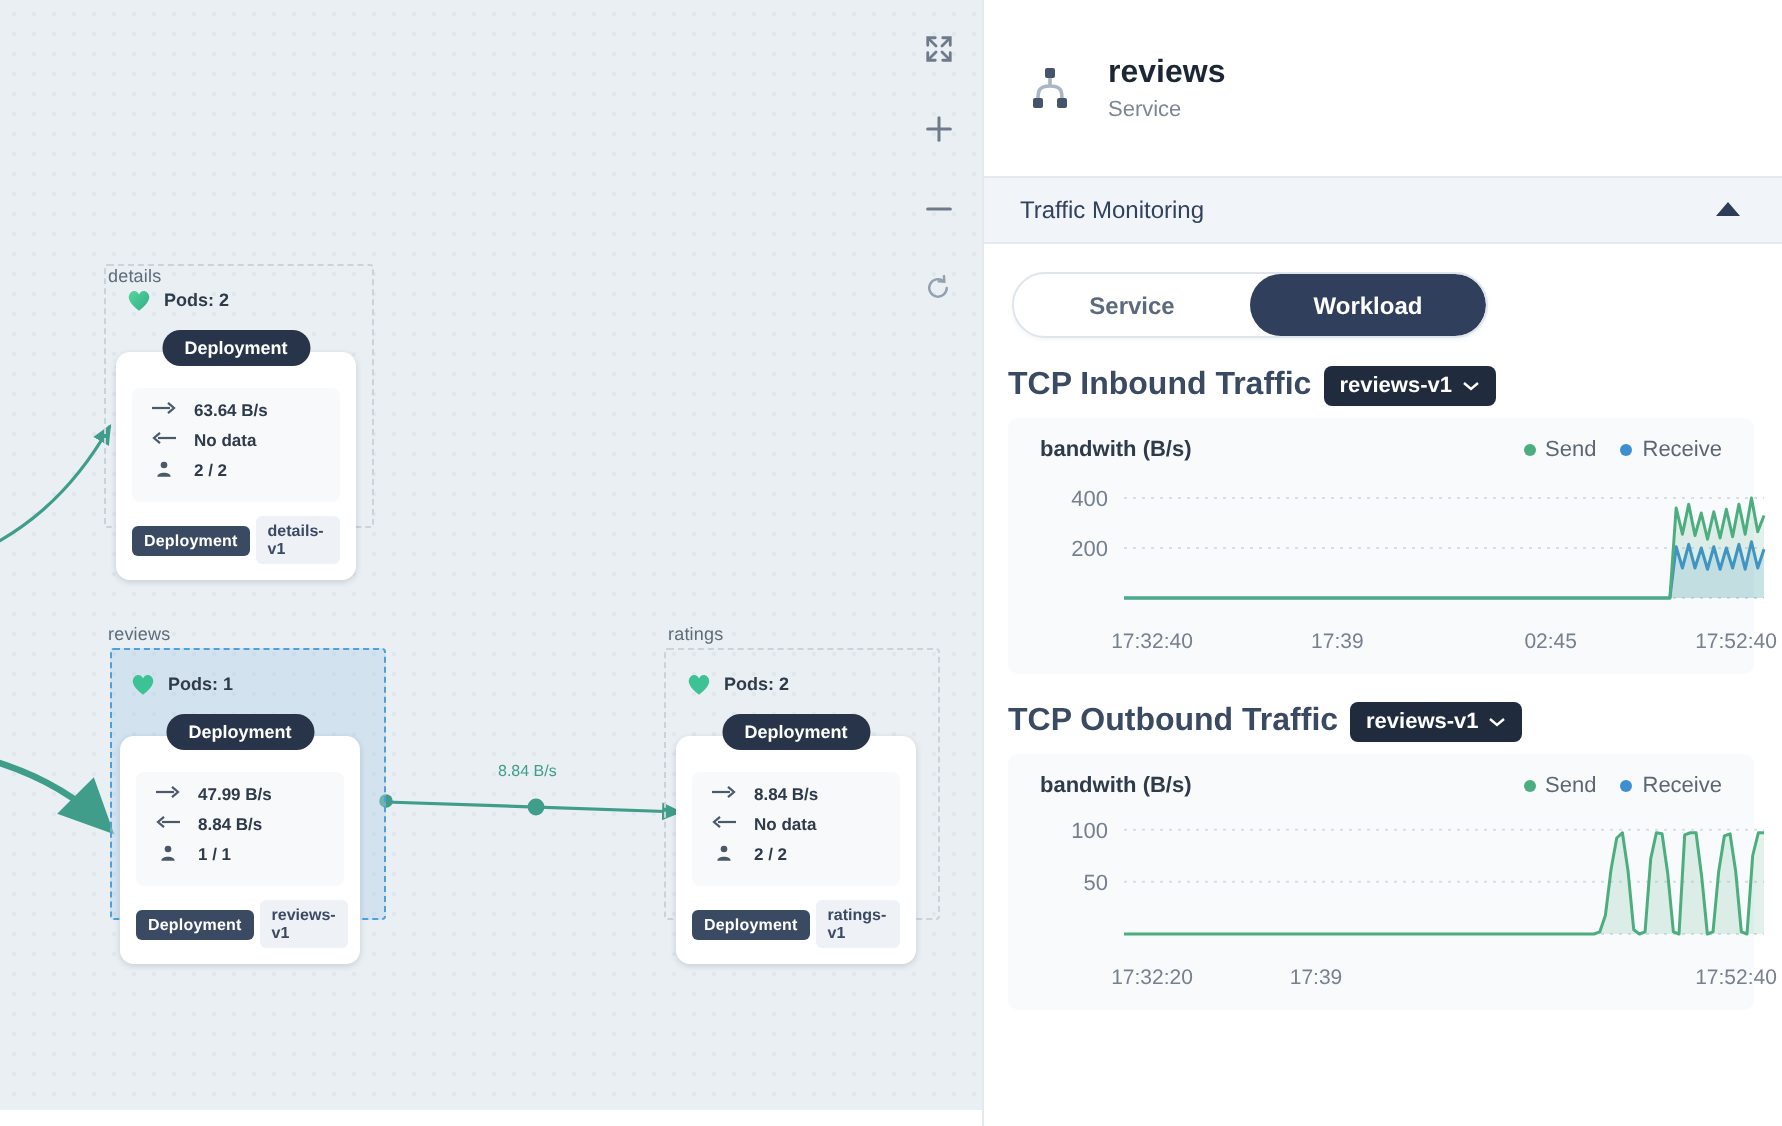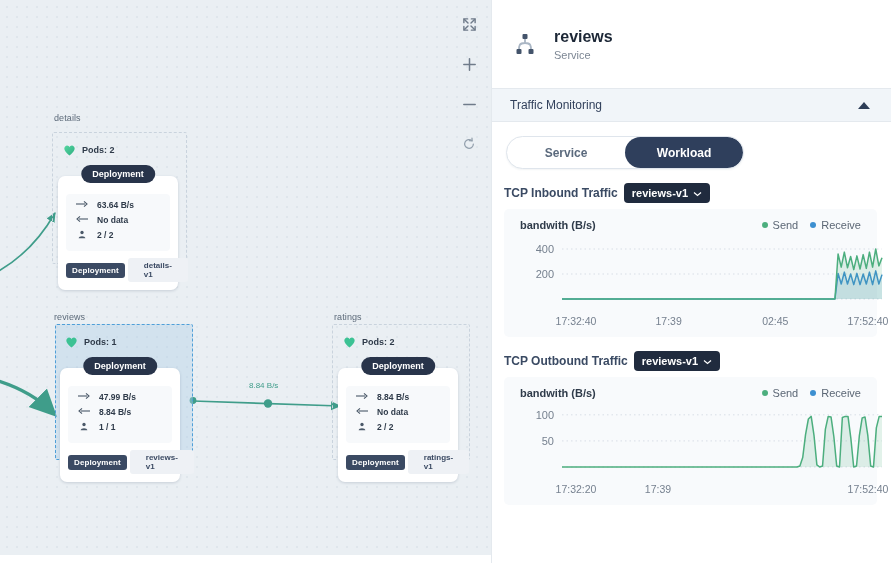--- a/index.html
+++ b/index.html
@@ -93,21 +93,21 @@
   }
   .tag-kind {
     background: #3b4a63; color: #ffffff;
     font-size: 8px; font-weight: 700;
     padding: 3px 6px; border-radius: 3px;
     letter-spacing: .1px;
   }
   .tag-ver {
     background: #eef1f5; color: #3b4a63;
     font-size: 8px; font-weight: 700;
-    padding: 3px 16px; border-radius: 3px;
+    padding: 3px 6px; border-radius: 3px;
   }
 
   .edge-label {
     position: absolute;
     font-size: 8px; color: #3f9d8a; font-weight: 400;
     white-space: nowrap;
   }
 
   
   #canvas-toolbar {
@@ -166,21 +166,21 @@
   }
   .seg {
     flex: 1; display: flex; align-items: center; justify-content: center;
     font-size: 12px; font-weight: 700; color: #5b6a7d;
     cursor: pointer; border-radius: 17px;
   }
   .seg.active { background: #2f3f5c; color: #ffffff; }
 
   .chart-block { margin-top: 14px; padding: 0 14px 0 12px; }
   .chart-head { display: flex; align-items: center; gap: 6px; margin-bottom: 6px; }
-  .chart-head .label { font-size: 12px; font-weight: 700; color: #3a4a63; }
+  .chart-head .label { font-size: 16px; font-weight: 700; color: #3a4a63; }
   .ver-pill {
     background: #202b3e; color: #ffffff;
     font-size: 11px; font-weight: 700;
     padding: 4px 8px; border-radius: 4px;
     display: flex; align-items: center; gap: 5px;
     cursor: pointer;
   }
   .ver-pill .chev { display: block; }
 
   .chart-card {
@@ -228,21 +228,21 @@
       <path d="M -20,280 C 10,268 35,248 55,213" fill="none" stroke="#3f9d8a" stroke-width="1.6" marker-end="url(#arrow)"></path>
 
       <path d="M -25,375 C 10,382 35,395 52,412" fill="none" stroke="#3f9d8a" stroke-width="3.2" marker-end="url(#arrowbig)"></path>
 
       <path d="M 193,401 L 340,406" fill="none" stroke="#3f9d8a" stroke-width="1.6" marker-end="url(#arrow)"></path>
       <circle cx="268" cy="403.5" r="4.2" fill="#3f9d8a"></circle>
       <circle cx="193" cy="400.5" r="3.4" fill="#3f9d8a"></circle>
       <circle cx="440" cy="403.5" r="3.2" fill="#3f9d8a"></circle>
     </svg>
 
-    <div class="group-label" style="left:54px; top:113px;">details</div>
+    <div class="group-label" style="left:54px; top:133px;">details</div>
     <div class="group-box" style="left:52px; top:132px; width:135px; height:132px;"></div>
     <div class="pods-row" style="left:63px; top:144px;">
       <span class="heart">
         <svg width="13" height="12" viewBox="0 0 24 22">
           <defs>
               <linearGradient id="hg1" x1="0" y1="0" x2="1" y2="1">
             <stop offset="0%" stop-color="#55d6a0"></stop>
                 <stop offset="100%" stop-color="#2fae82"></stop>
           </linearGradient>
             </defs>

